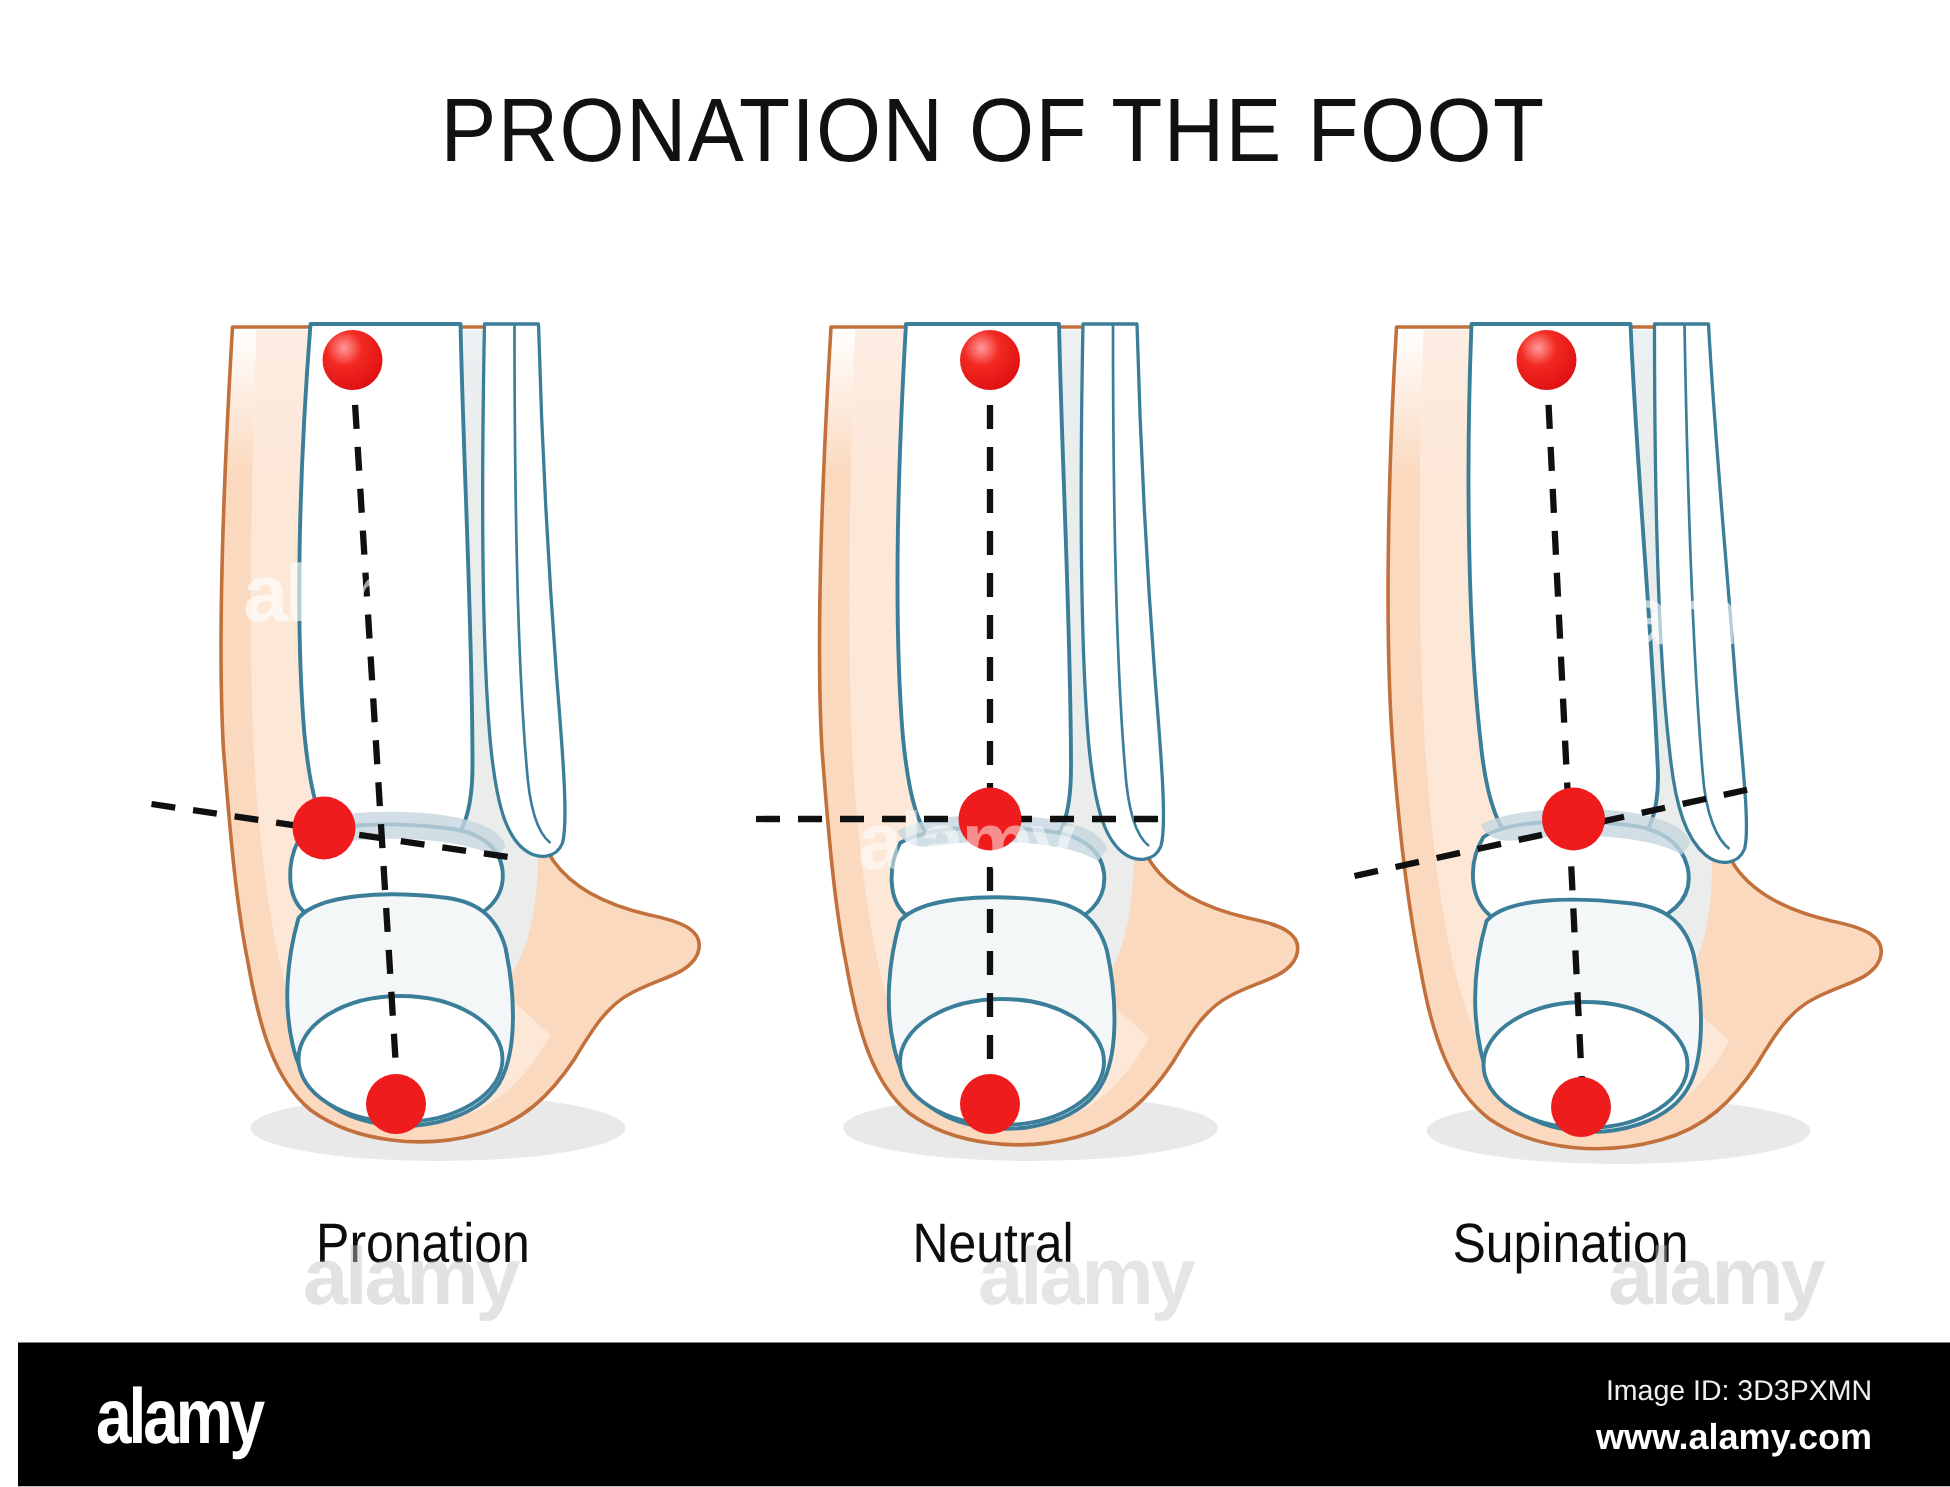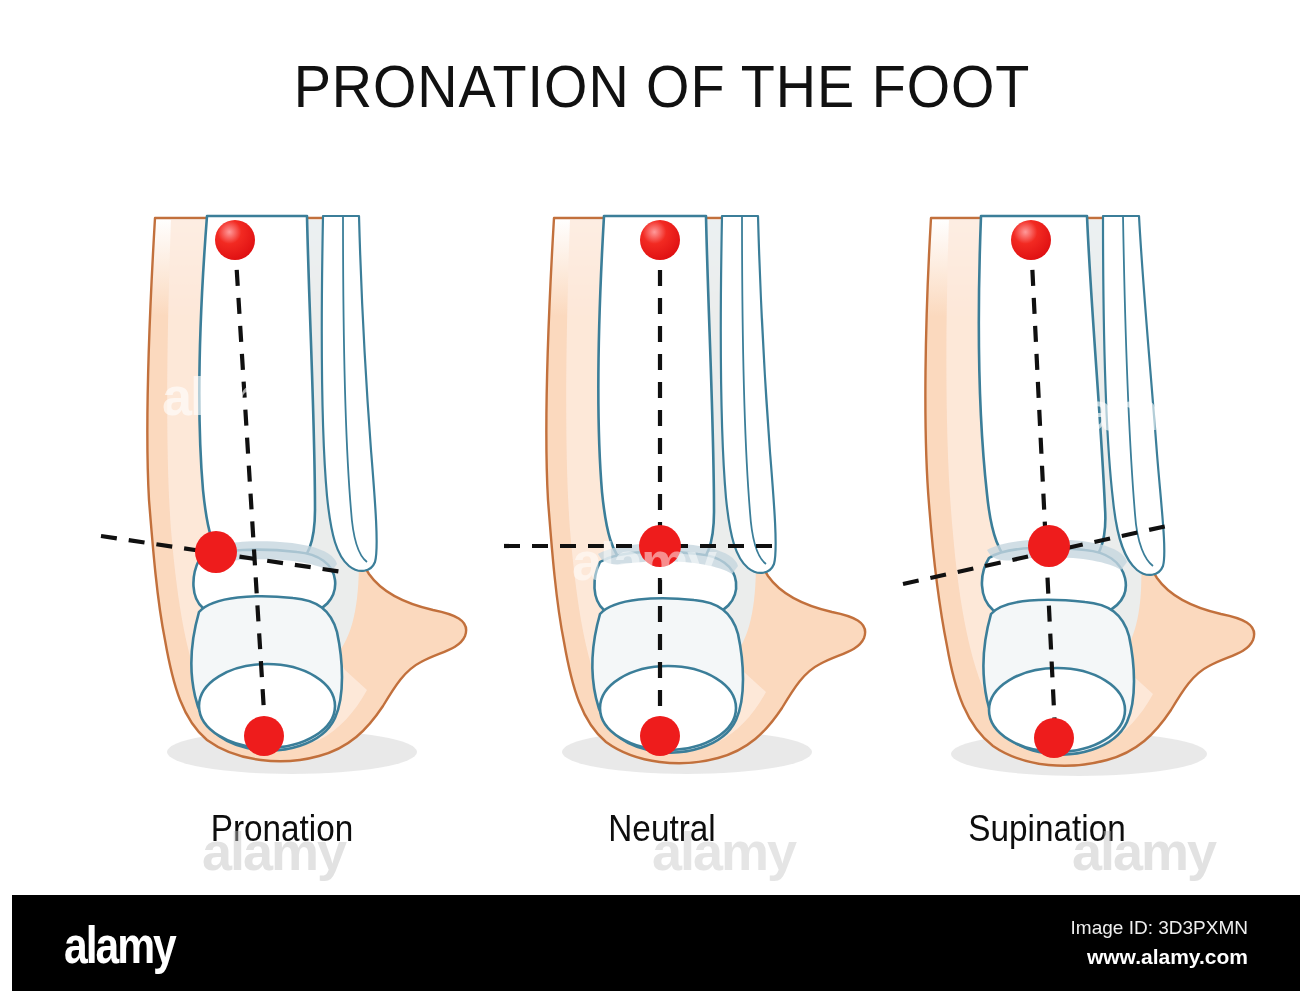--- a/index.html
+++ b/index.html
@@ -112,21 +112,21 @@
     font-weight: 400;
     color: #efefef;
     text-align: right;
     white-space: nowrap;
   }
   #footer-url {
     position: absolute;
     right: 64px;
     top: 50px;
     font-family: "Liberation Sans", sans-serif;
-    font-size: 21px;
+    font-size: 24px;
     font-weight: 700;
     color: #ffffff;
     text-align: right;
     white-space: nowrap;
   }
 </style>
 </head>
 <body>
 
 <div id="stage">

